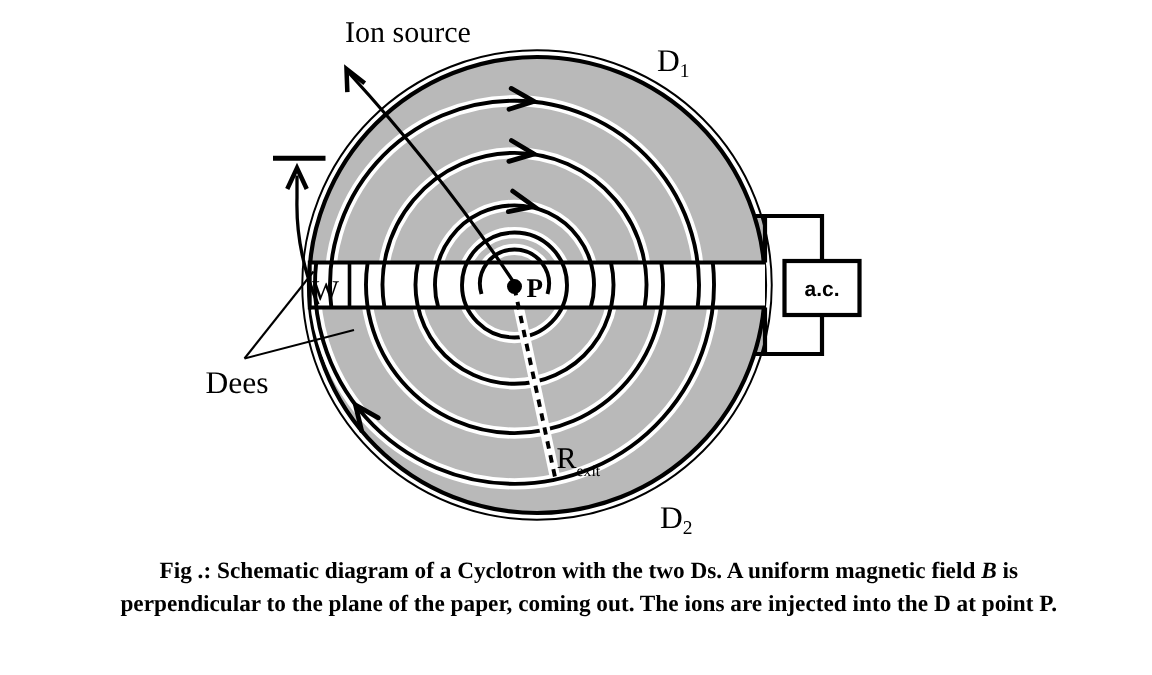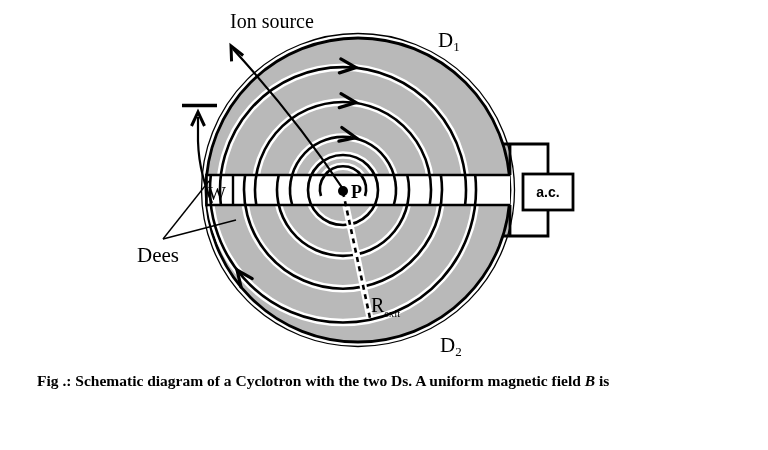--- a/index.html
+++ b/index.html
@@ -1,21 +1,21 @@
 <!DOCTYPE html>
 <html><head>
 <meta charset="utf-8">
 <style>
   html,body{margin:0;padding:0;background:#ffffff;}
   body{width:768px;height:450px;overflow:hidden;font-family:"Liberation Serif",serif;}
   #diagram{display:block;width:768px;height:360px;}
   .lbl{fill:#000;font-family:"Liberation Serif",serif;}
   .ac-lbl{fill:#000;font-family:"Liberation Sans",sans-serif;font-weight:bold;font-size:14px;}
   #caption{margin:10px 20px 0 37px;font-family:"Liberation Serif",serif;
-           font-weight:bold;font-size:15.5px;line-height:22px;color:#000;}
+           font-weight:bold;font-size:15.5px;line-height:22px;color:#000;text-align:center;}
 </style>
 </head>
 <body>
 
 <svg id="diagram" viewBox="0 0 768 360" xmlns="http://www.w3.org/2000/svg">
 
   <rect x="500" y="145" width="10" height="90" fill="#b9b9b9"></rect>
 
   <g>
     <circle cx="358" cy="190" r="156.5" fill="none" stroke="#000" stroke-width="1.3"></circle>
@@ -103,13 +103,14 @@
   <text class="lbl" x="208" y="200" font-size="19">W</text>
   <text class="lbl" font-weight="bold" x="351" y="198" font-size="18">P</text>
   <text class="lbl" x="371" y="312" font-size="20">
     <tspan>R</tspan><tspan font-size="10.5" dy="5">exit</tspan>
   </text>
   <text class="lbl" x="137" y="262" font-size="21">Dees</text>
 </svg>
 
 <div id="caption">
   <div><span>Fig .: Schematic diagram of a Cyclotron with the two Ds. A uniform magnetic field </span><i>B</i><span> is</span></div>
+  <div>perpendicular to the plane of the paper, coming out. The ions are injected into the D at point P.</div>
 </div>
 
 </body></html>

